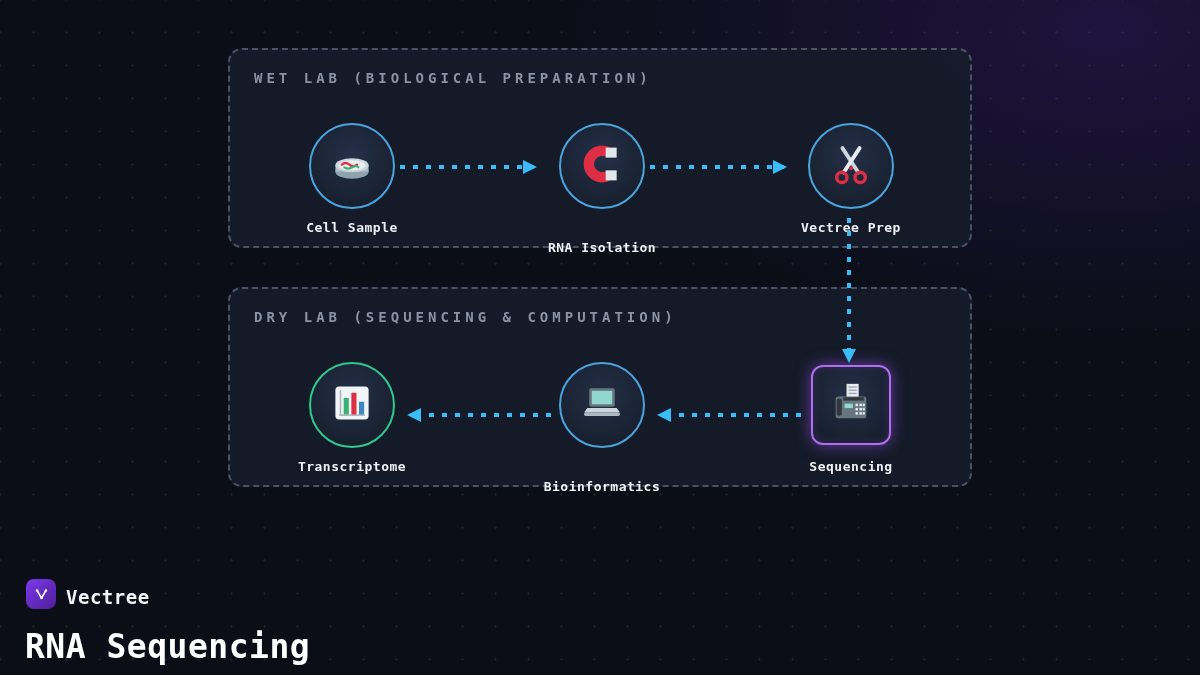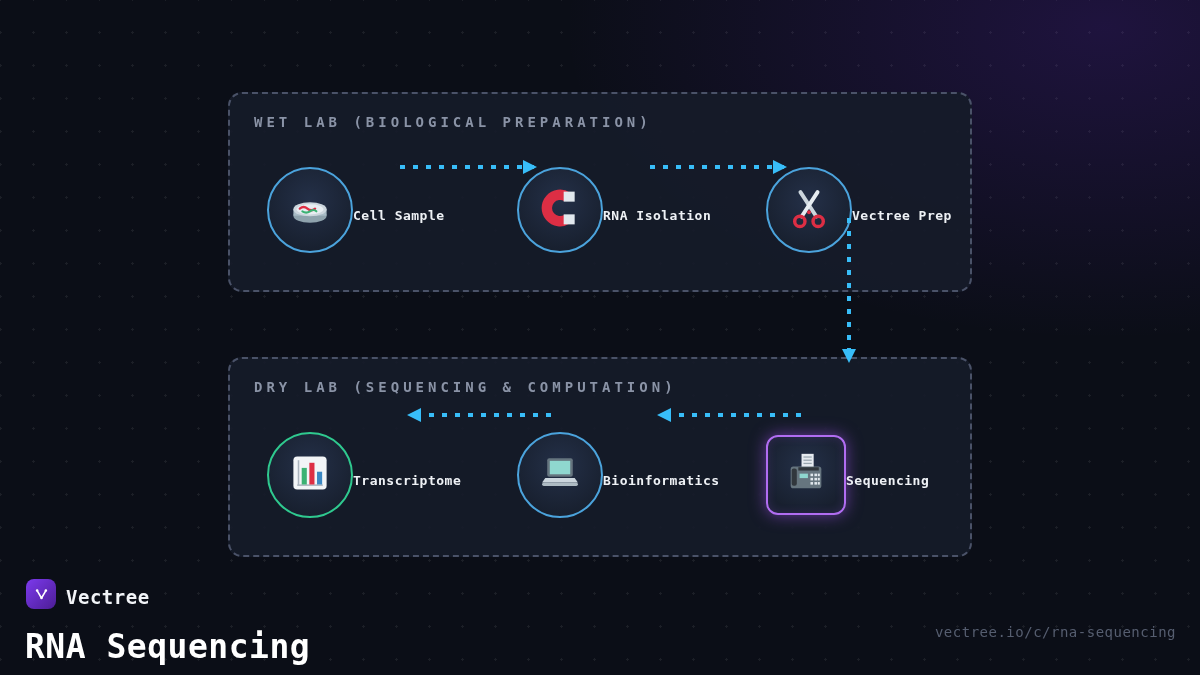--- a/index.html
+++ b/index.html
@@ -20,35 +20,34 @@
     content:"";position:absolute;inset:0;pointer-events:none;z-index:2;
     background:
       radial-gradient(900px 520px at 92% 4%, rgba(109,40,217,0.20), transparent 60%),
       radial-gradient(1500px 950px at 50% 45%, transparent 55%, rgba(0,0,0,0.50) 100%);
   }
   .panel{
     position:absolute;left:228px;width:744px;height:200px;z-index:3;
     background:rgba(22,27,41,0.92);
     border:2px dashed #4a5268;border-radius:14px;
     box-sizing:border-box;
-    margin-top:44px;
   }
   .panel--wet{top:48px;}
-  .panel--dry{top:313px;}
+  .panel--dry{top:287px;}
   .panel-title{
     position:absolute;left:24px;top:20px;
     font-size:14px;font-weight:bold;letter-spacing:4px;
     color:#8a93a6;white-space:nowrap;
   }
   .node{
     position:absolute;width:170px;top:72px;
-    display:flex;flex-direction:row;align-items:center;
+    display:flex;flex-direction:column;align-items:center;
   }
   .node--1{left:37px;}
-  .node--2{left:287px;}
+  .node--2{left:287px;gap:20px;}
   .node--3{left:536px;}
   .holder{height:88px;display:flex;align-items:center;justify-content:center;}
   .bubble{
     width:86px;height:86px;border-radius:50%;
     border:2.5px solid #4ba3dc;
     background:radial-gradient(circle at 50% 38%,#243048,#18202f 75%);
     display:flex;align-items:center;justify-content:center;
     box-sizing:border-box;
   }
   .bubble--green{border-color:#2fc98f;}
@@ -226,15 +225,14 @@
   <div class="footer-logo">
     <svg viewBox="0 0 24 24" width="19" height="19">
       <path d="M6.5 7 L12 16.5 L17.5 7" stroke="#ffffff" stroke-width="2.1" fill="none" stroke-linecap="round" stroke-linejoin="round"></path>
       <circle cx="6.5" cy="7" r="1.6" fill="#ffffff"></circle>
       <circle cx="17.5" cy="7" r="1.6" fill="#ffffff"></circle>
       <circle cx="12" cy="16.5" r="1.6" fill="#ffffff"></circle>
     </svg>
   </div>
   <div class="footer-brand">Vectree</div>
   <div class="footer-title">RNA Sequencing</div>
-  <div class="footer-url">vectree.io/c/rna-sequencing</div>
 
 </div>
 
 </body></html>

